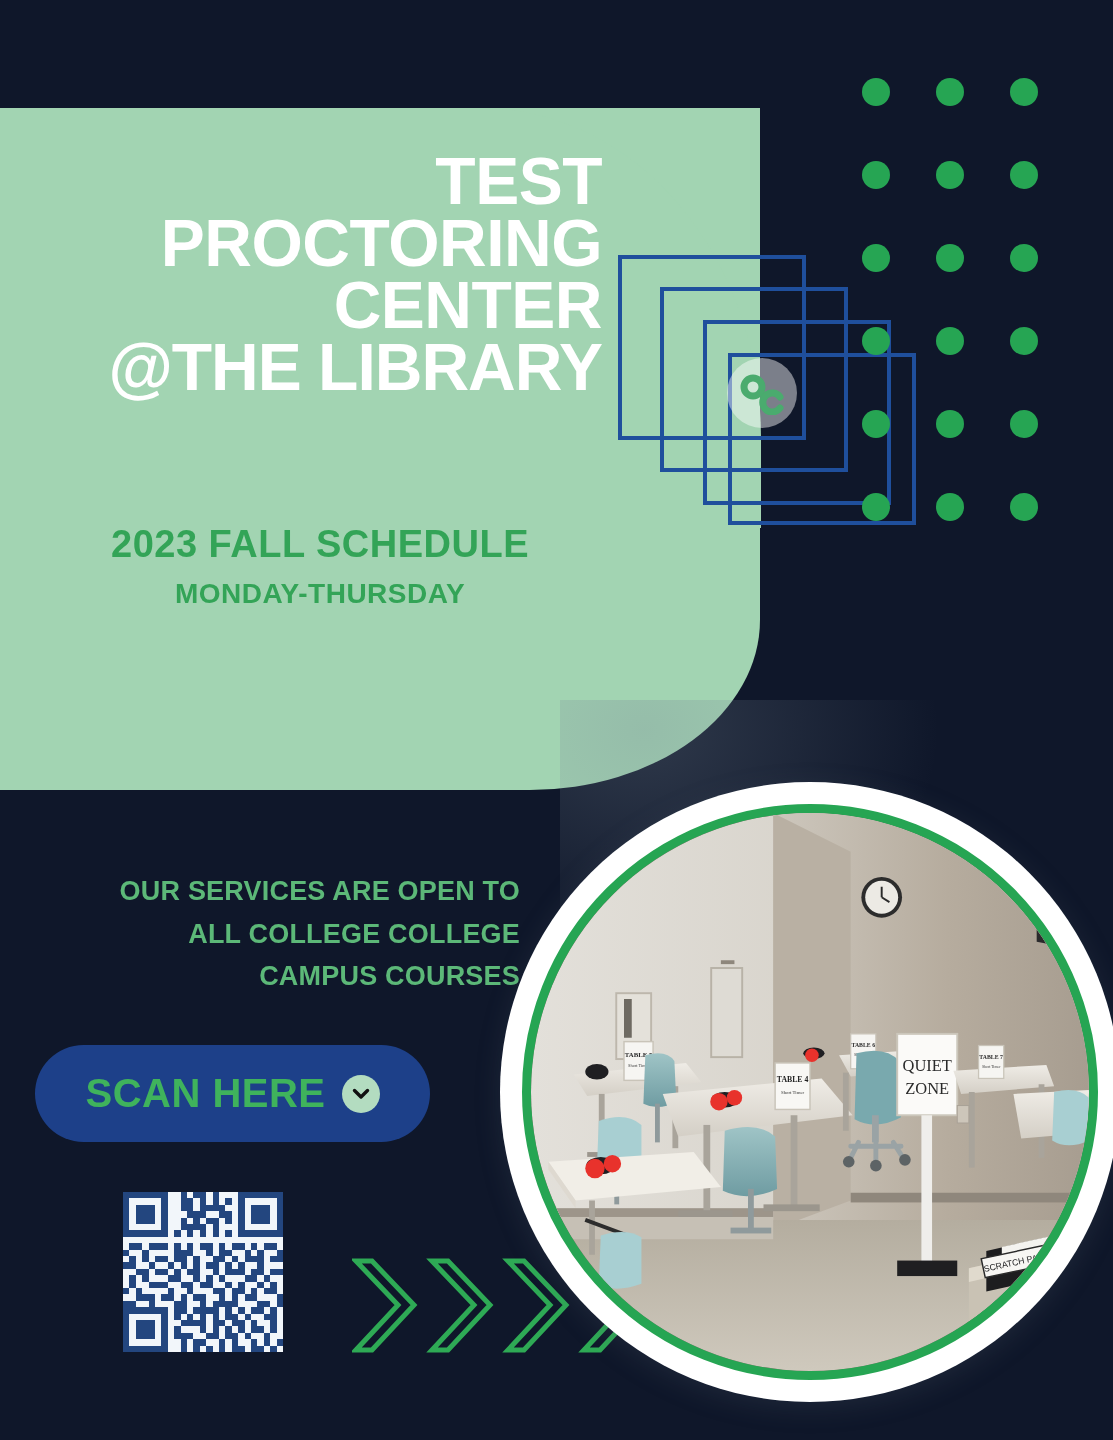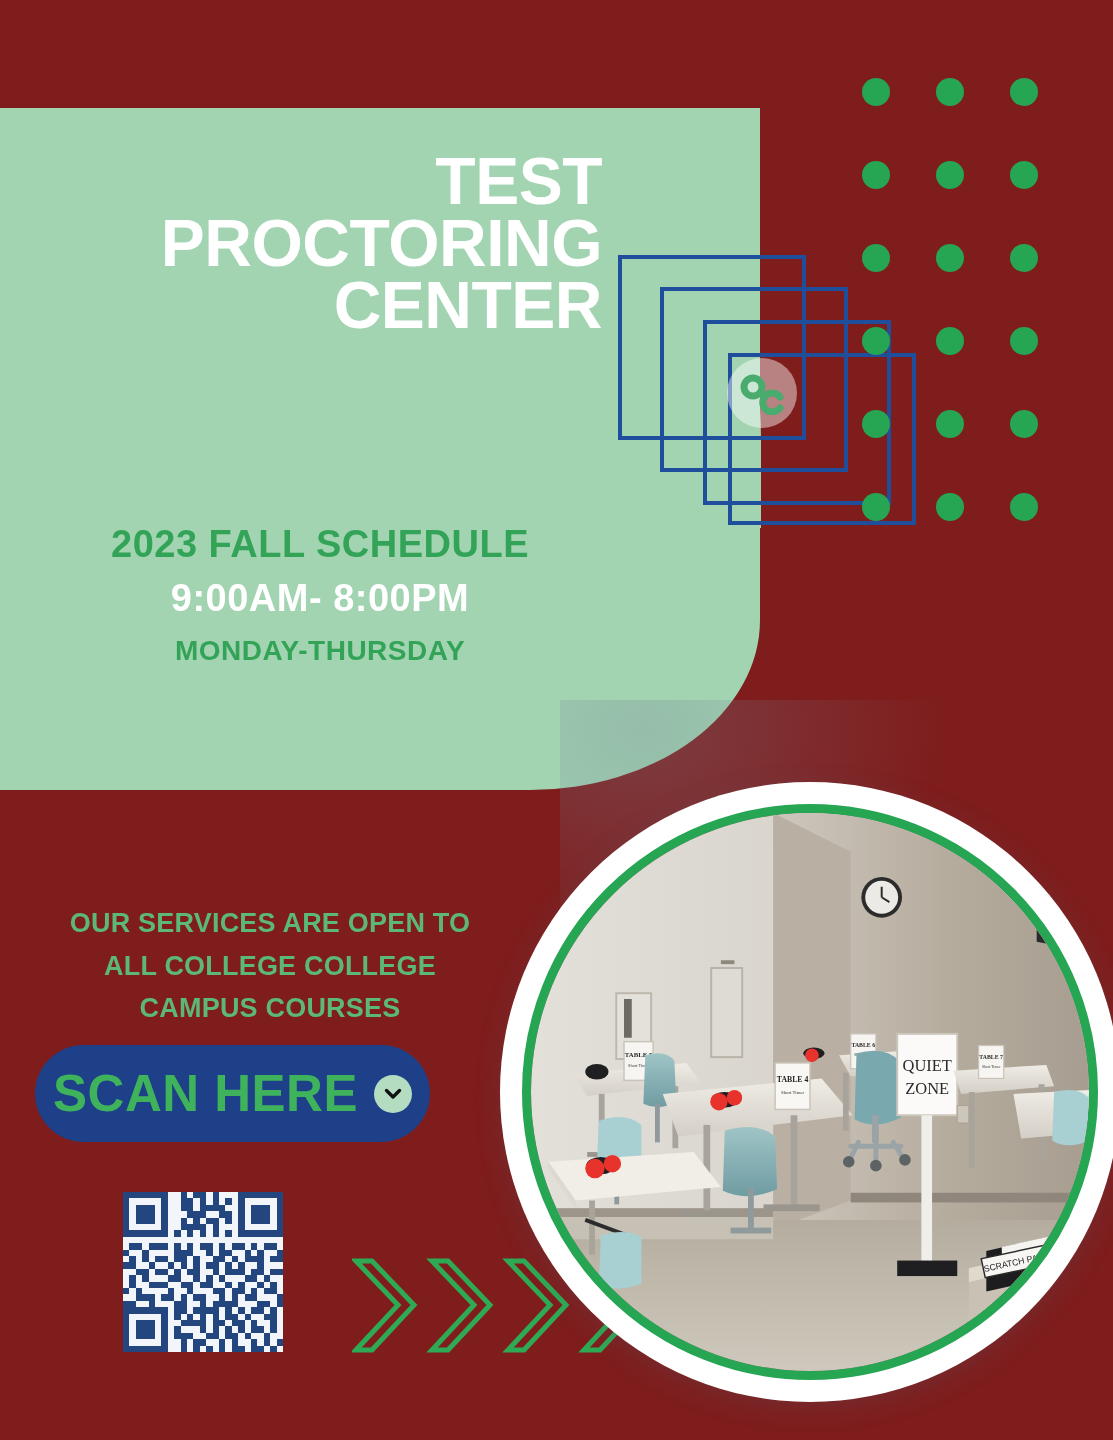--- a/index.html
+++ b/index.html
@@ -6,21 +6,21 @@
   html,body{ background:#ffffff; }
   body{
     font-family:"Liberation Sans", sans-serif;
     -webkit-font-smoothing:antialiased;
   }
 
   .poster{
     position:relative;
     width:1113px;
     height:1440px;
-    background:#7f1d1d;
+    background:#0f172a;
     overflow:hidden;
   }
 
   
   .hero-panel{
     position:absolute;
     left:-40px;
     top:108px;
     width:800px;
     height:682px;
@@ -139,28 +139,27 @@
     width:28px;height:28px;border-radius:50%;
     background:#26a553;
   }
 
   
   .services{
     position:absolute;
     left:20px;
     top:870px;
     width:500px;
-    text-align:center;
+    text-align:right;
     color:#5cb878;
     font-weight:bold;
     font-size:27px;
     line-height:1.58;
     letter-spacing:0.2px;
     z-index:6;
-    margin-top:32px;
   }
 
   
   .scan-btn{
     position:absolute;
     left:35px;
     top:1045px;
     width:395px;
     height:97px;
     background:#1d4089;
@@ -169,21 +168,21 @@
     align-items:center;
     justify-content:center;
     gap:16px;
     z-index:6;
     border:none;
     cursor:pointer;
   }
   .scan-label{
     color:#3fb35c;
     font-weight:bold;
-    font-size:51px;
+    font-size:40px;
     letter-spacing:0.5px;
   }
   .chev-circle{
     width:38px;height:38px;
     border-radius:50%;
     background:#b3dcc0;
     display:flex;align-items:center;justify-content:center;
   }
 
   
@@ -251,25 +250,25 @@
 
 <div class="poster">
 
   <div class="hero-panel"></div>
   <div class="panel-shadow"></div>
 
   <div class="title-block">
     <div class="title-line">TEST</div>
     <div class="title-line">PROCTORING</div>
     <div class="title-line">CENTER</div>
+    <div class="title-line l4">@THE LIBRARY</div>
   </div>
 
   <div class="schedule">
     <div class="sched-1">2023 FALL SCHEDULE</div>
-    <div class="sched-2">9:00AM- 8:00PM</div>
     <div class="sched-3">MONDAY-THURSDAY</div>
   </div>
 
   <div class="squares">
     <div class="sq sq1"></div>
     <div class="sq sq2"></div>
     <div class="sq sq3"></div>
     <div class="oc-badge">
       <svg width="52" height="44" viewBox="0 0 52 44" aria-hidden="true">
         <g fill="none" stroke="#4aab6e" stroke-width="7" stroke-linecap="round">

